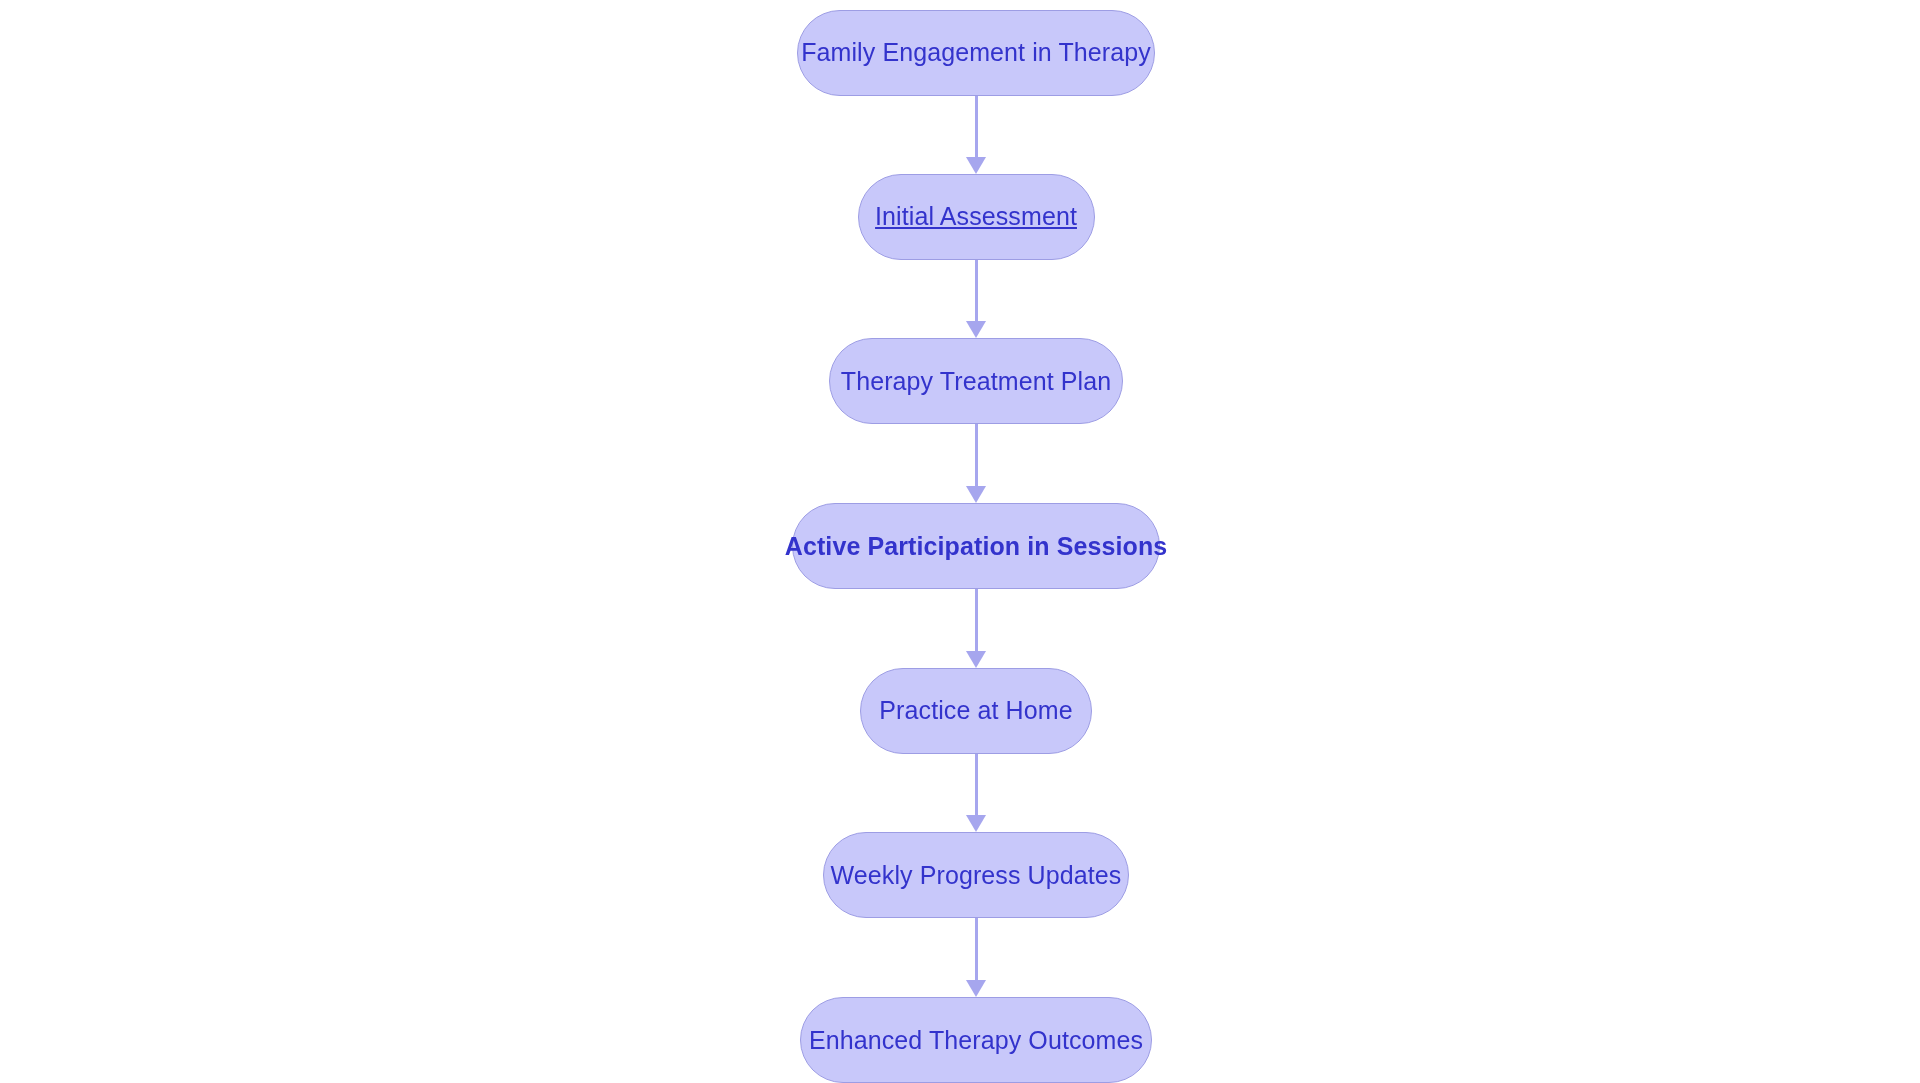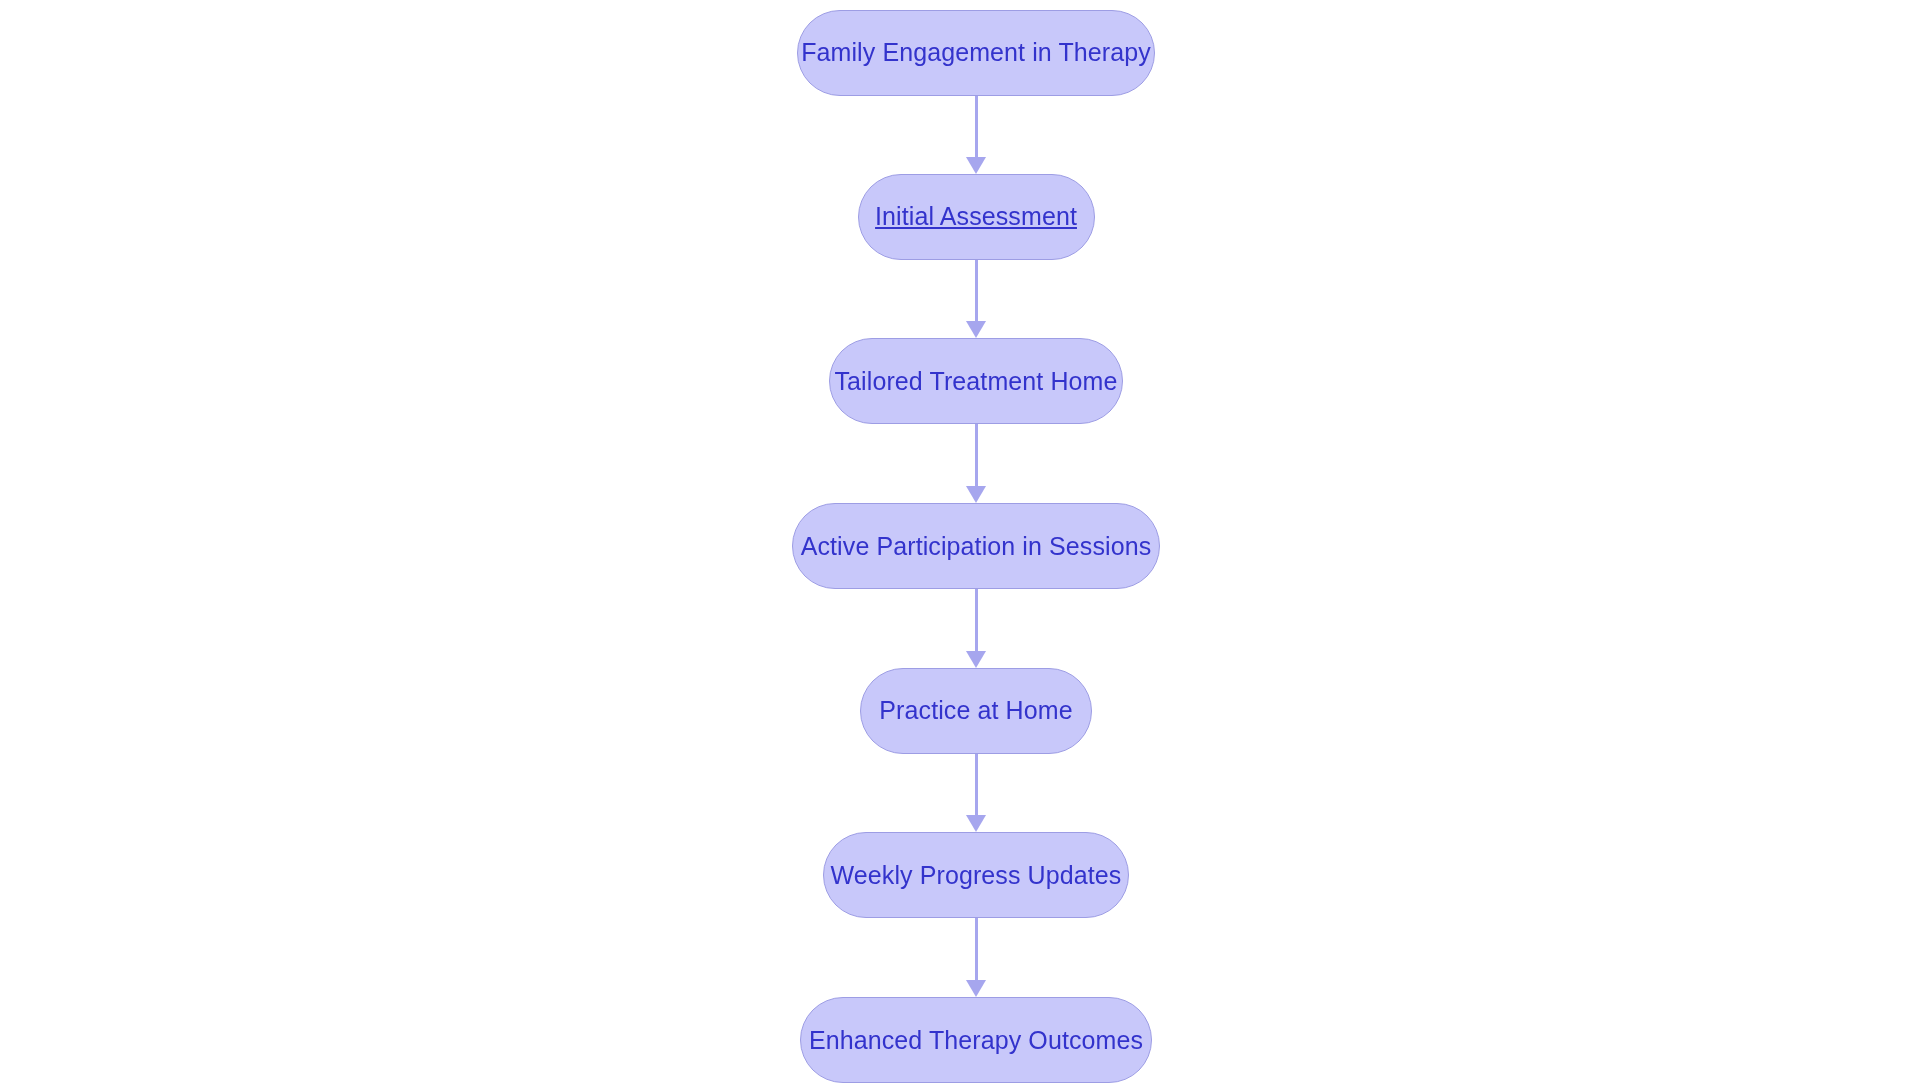--- a/index.html
+++ b/index.html
@@ -102,29 +102,29 @@
     <div class="node" style="width:237px;text-decoration:underline;">
       <span class="node-label">Initial Assessment</span>
     </div>
 
     <div class="connector" style="height:79px;">
       <div class="connector-line"></div>
       <div class="connector-head"></div>
     </div>
 
     <div class="node" style="width:294px;">
-      <span class="node-label">Tailored Treatment Home</span>
+      <span class="node-label">Therapy Treatment Plan</span>
     </div>
 
     <div class="connector" style="height:79px;">
       <div class="connector-line"></div>
       <div class="connector-head"></div>
     </div>
 
-    <div class="node" style="width:368px;">
+    <div class="node" style="width:368px;font-weight:bold;">
       <span class="node-label">Active Participation in Sessions</span>
     </div>
 
     <div class="connector" style="height:79px;">
       <div class="connector-line"></div>
       <div class="connector-head"></div>
     </div>
 
     <div class="node" style="width:232px;justify-content:center;">
       <span class="node-label">Practice at Home</span>

